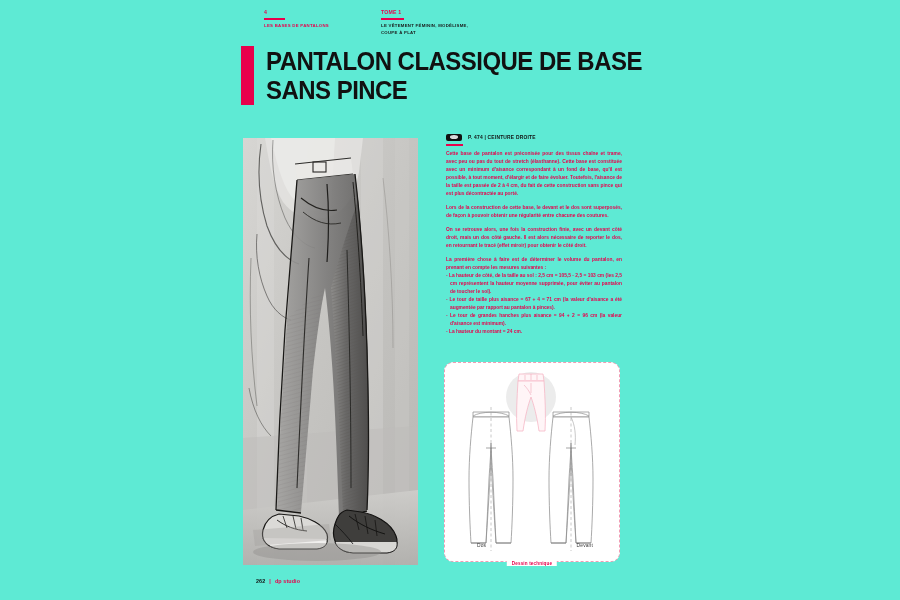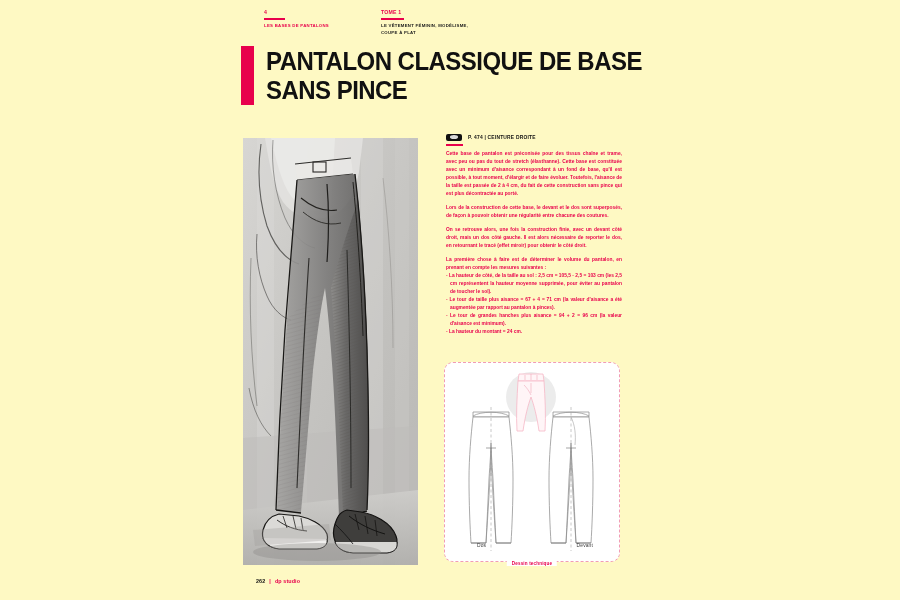--- a/index.html
+++ b/index.html
@@ -12,21 +12,21 @@
     height: 600px;
     overflow: hidden;
     font-family: "Liberation Sans", sans-serif;
     color: #1a1a1a;
   }
 
   .page {
     position: relative;
     width: 900px;
     height: 600px;
-    background: #fef9c3;
+    background: #5eead4;
   }
 
   
   .header {
     position: absolute;
     left: 264px;
     top: 10px;
     width: 360px;
     display: flex;
     gap: 52px;

